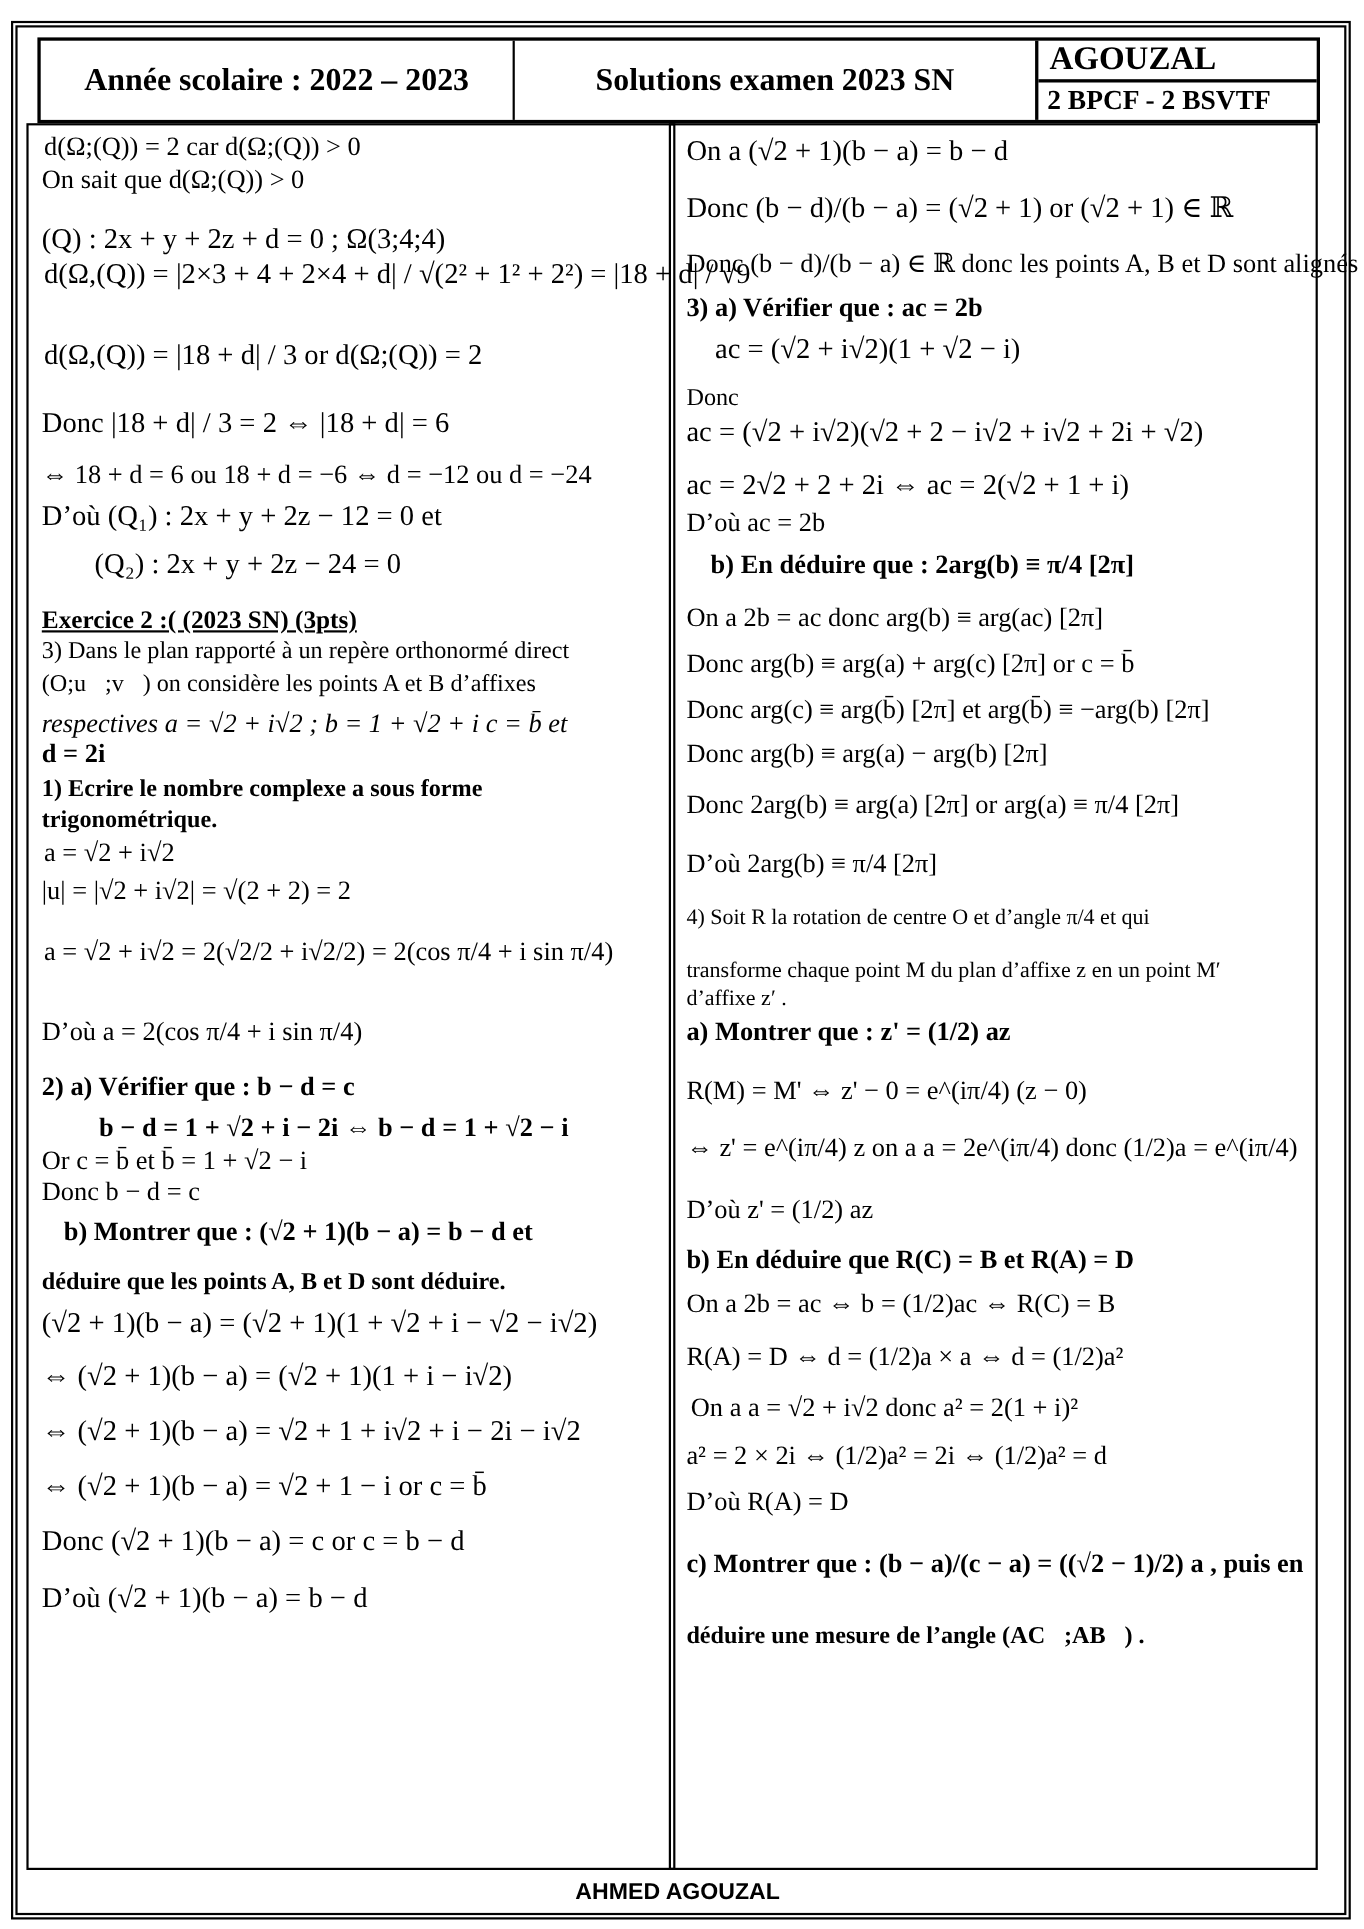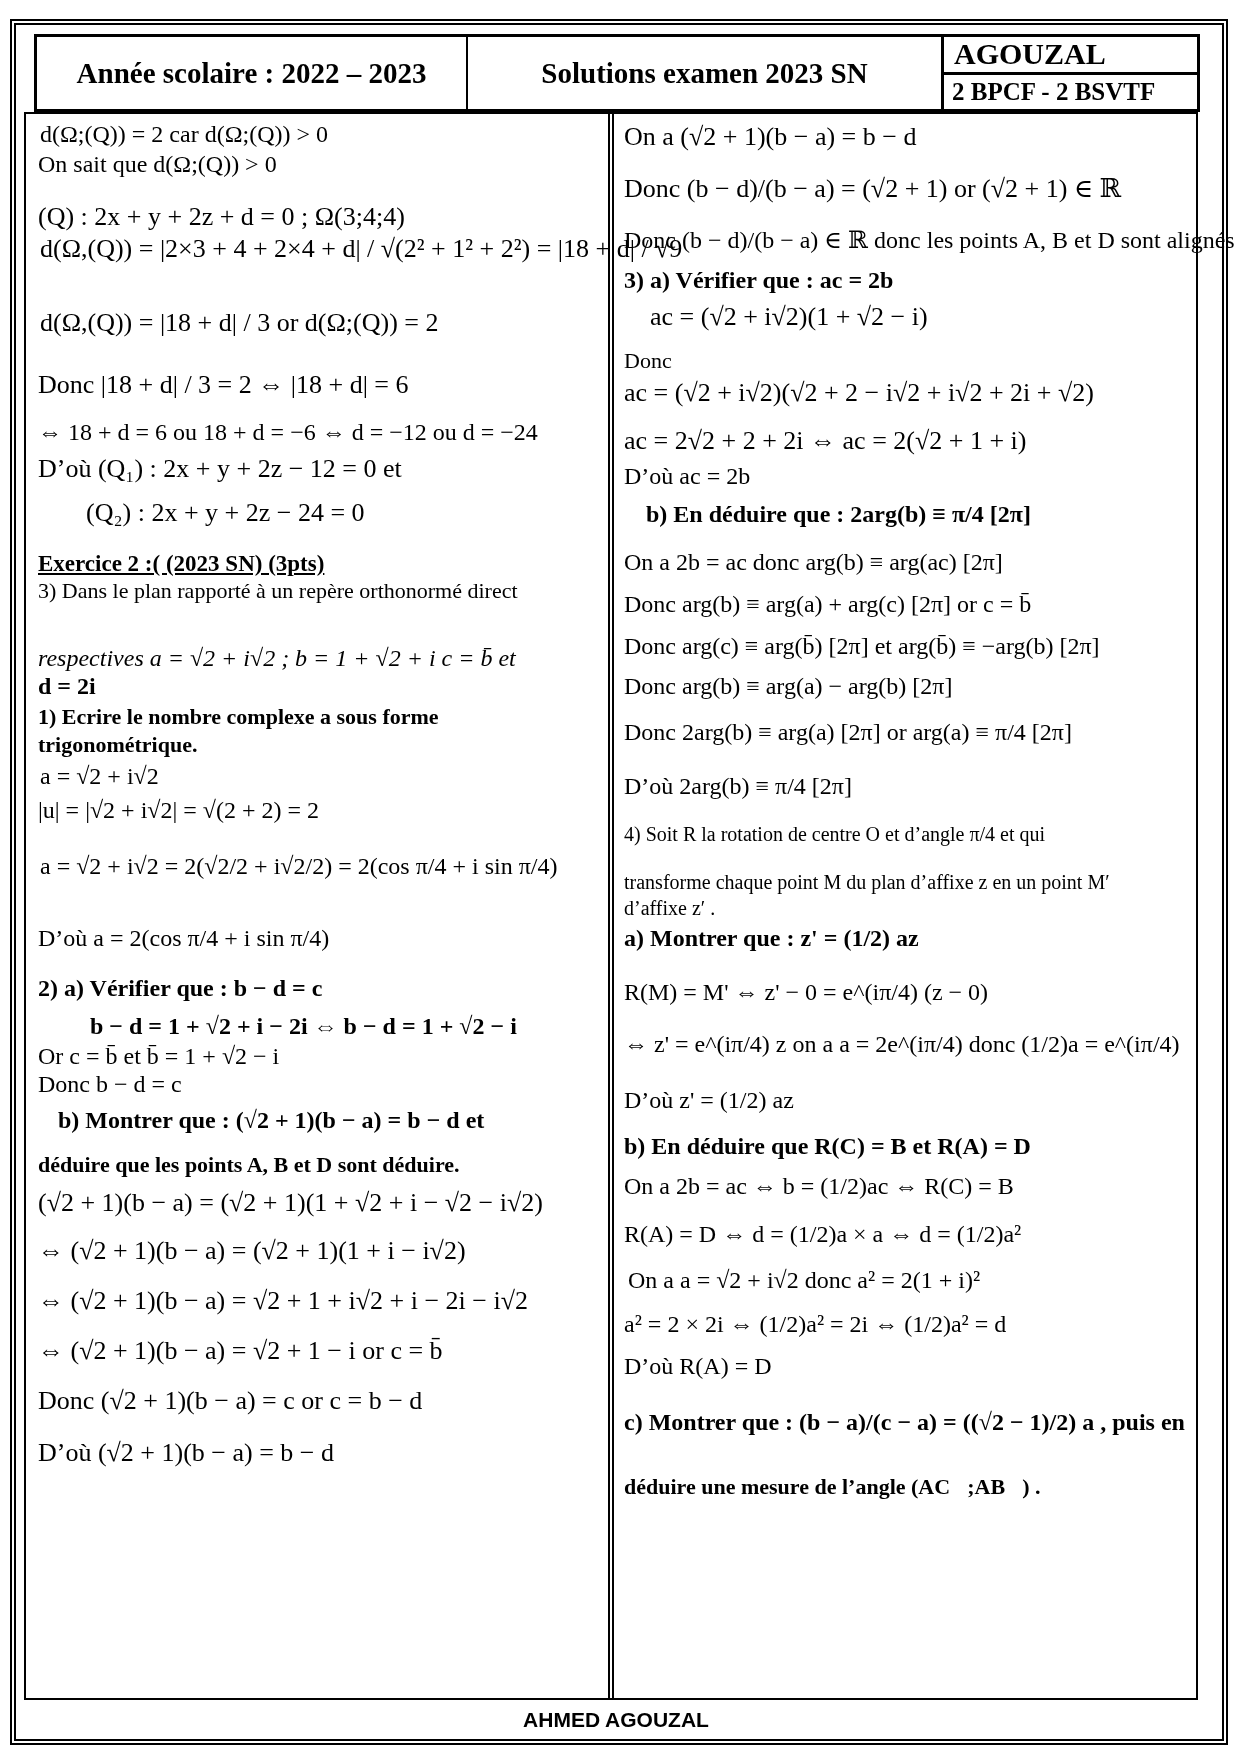--- a/index.html
+++ b/index.html
@@ -61,20 +61,21 @@
   <div class="line big" style="left:12px;top:70px;margin-top:20px;">(Q) : 2x + y + 2z + d = 0   ;   Ω(3;4;4)</div>
   <div class="line big" style="left:14px;top:122px;">d(Ω,(Q)) = |2×3 + 4 + 2×4 + d| / √(2² + 1² + 2²) = |18 + d| / √9</div>
   <div class="line big" style="left:14px;top:196px;">d(Ω,(Q)) = |18 + d| / 3      or   d(Ω;(Q)) = 2</div>
   <div class="line big" style="left:12px;top:258px;">Donc  |18 + d| / 3 = 2 ⇔ |18 + d| = 6</div>
   <div class="line math" style="left:12px;top:306px;">⇔ 18 + d = 6   ou   18 + d = −6 ⇔ d = −12   ou   d = −24</div>
   <div class="line big" style="left:12px;top:342px;">D’où (Q₁) : 2x + y + 2z − 12 = 0  et</div>
   <div class="line big" style="left:60px;top:386px;">(Q₂) : 2x + y + 2z − 24 = 0</div>
 
   <div class="line b u" style="left:12px;top:438px;font-size:23px;">Exercice 2 :( (2023  SN) (3pts)</div>
   <div class="line" style="left:12px;top:466px;">3) Dans le plan rapporté à un repère orthonormé direct</div>
+  <div class="line" style="left:12px;top:496px;">(O;u⃗;v⃗) on considère les points A et B d’affixes</div>
   <div class="line math" style="left:12px;top:532px;font-style:italic;">respectives  a = √2 + i√2  ;  b = 1 + √2 + i   c = b̄ et</div>
   <div class="line math b" style="left:12px;top:560px;">d = 2i</div>
   <div class="line b" style="left:12px;top:592px;">1) Ecrire le nombre complexe a sous forme</div>
   <div class="line b" style="left:12px;top:620px;">trigonométrique.</div>
   <div class="line math" style="left:14px;top:650px;">a = √2 + i√2</div>
   <div class="line math" style="left:12px;top:684px;">|u| = |√2 + i√2| = √(2 + 2) = 2</div>
   <div class="line math" style="left:14px;top:740px;">a = √2 + i√2 = 2(√2/2 + i√2/2) = 2(cos π/4 + i sin π/4)</div>
   <div class="line math" style="left:12px;top:812px;">D’où  a = 2(cos π/4 + i sin π/4)</div>
   <div class="line b math" style="left:12px;top:862px;">2) a) Vérifier que :  b − d = c</div>
   <div class="line b math" style="left:64px;top:900px;">b − d = 1 + √2 + i − 2i ⇔ b − d = 1 + √2 − i</div>

